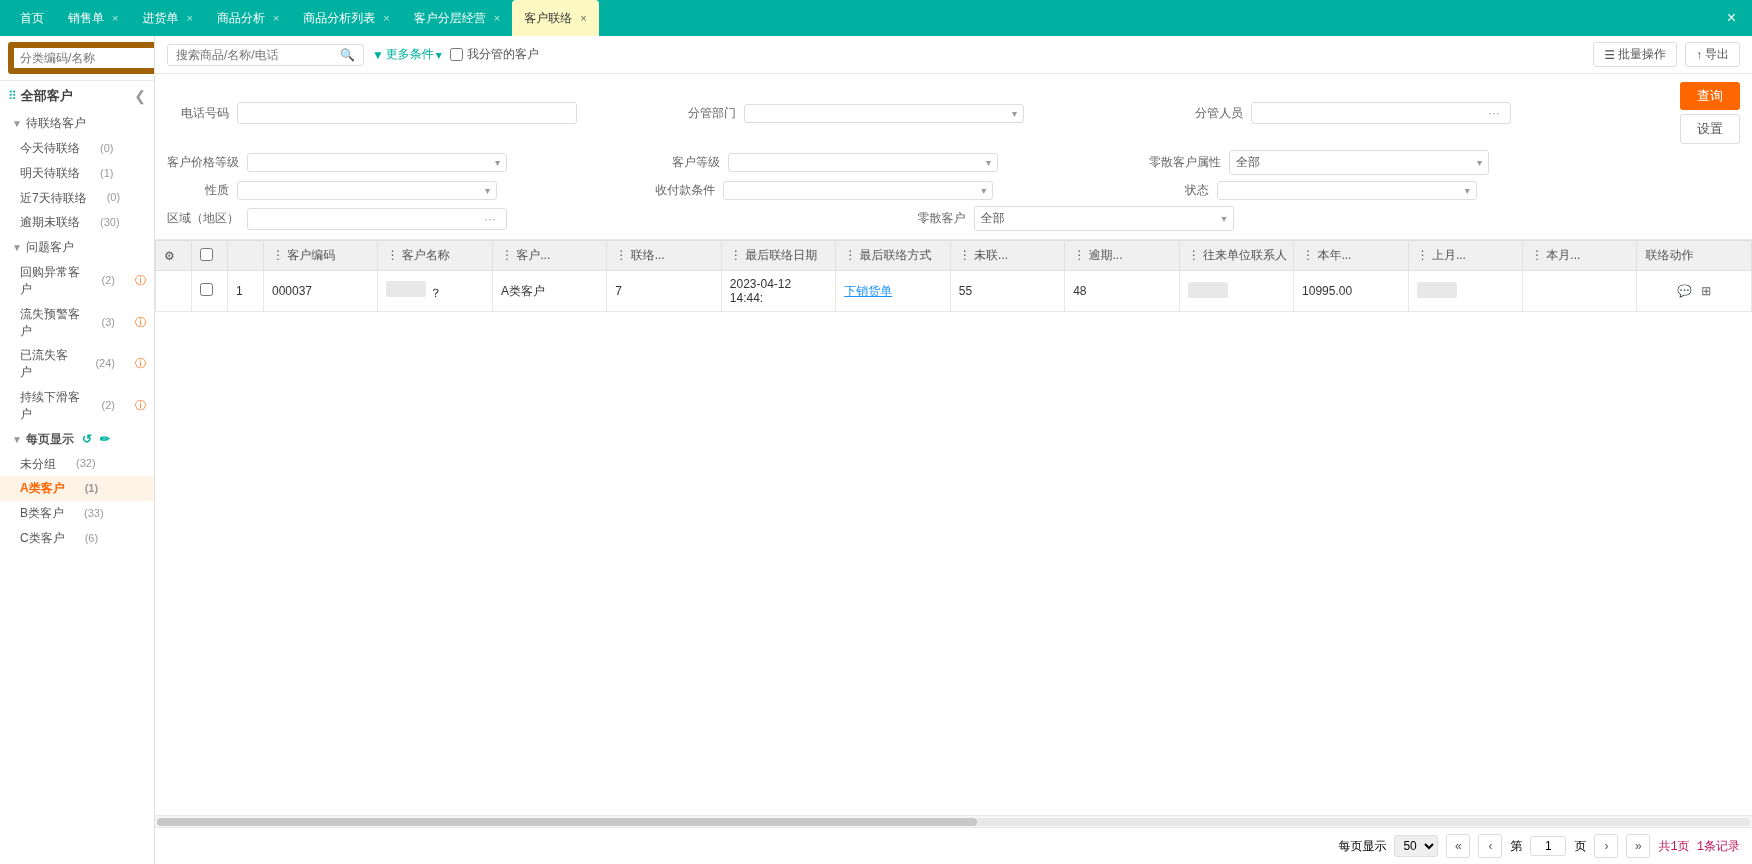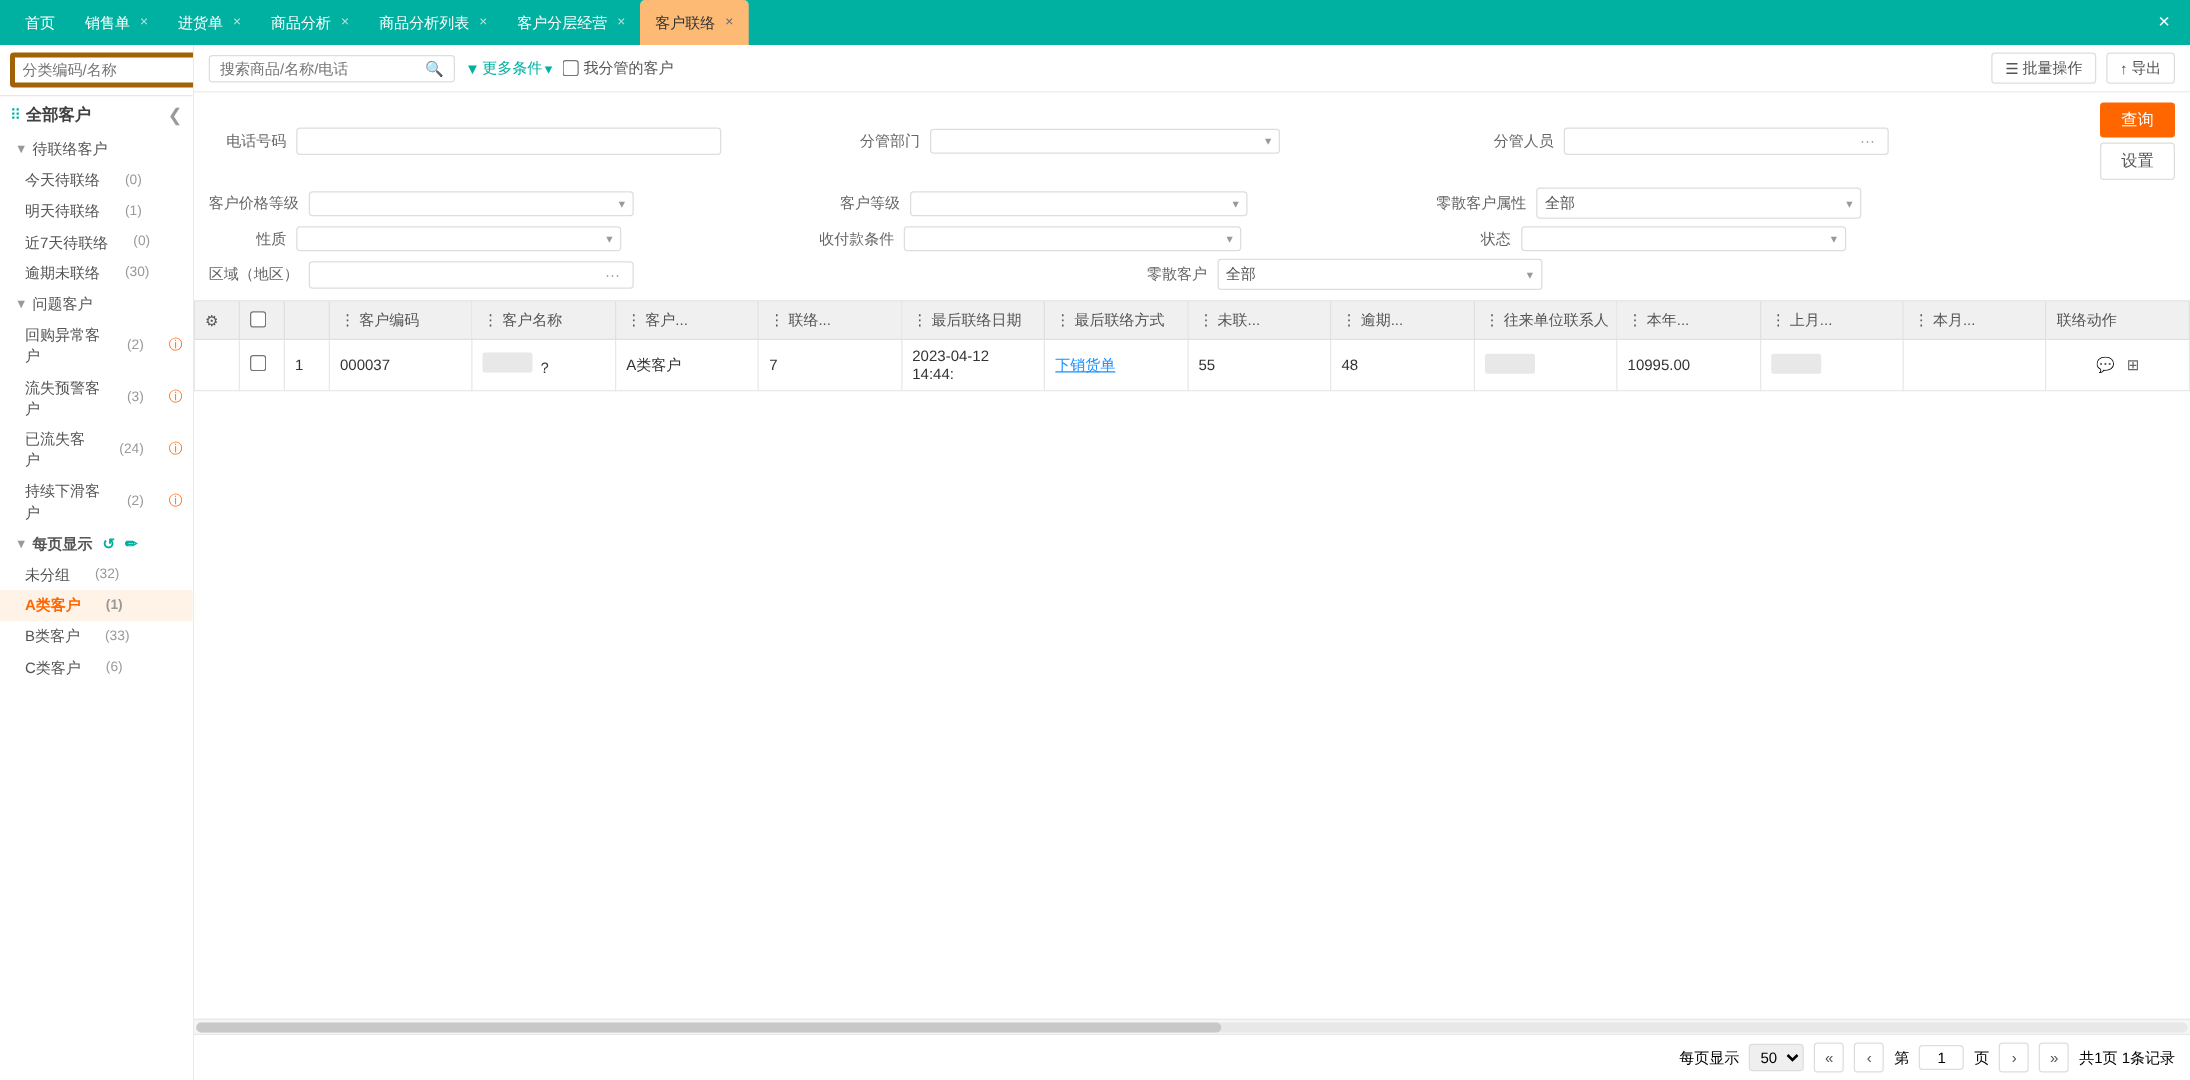--- a/index.html
+++ b/index.html
@@ -3,31 +3,31 @@
   <meta charset="utf-8">
   <style>
     * { box-sizing: border-box; margin: 0; padding: 0; font-family: 'Microsoft YaHei', Arial, sans-serif; font-size: 12px; }
     body { background: #f0f0f0; width: 1752px; height: 864px; overflow: hidden; }
     
     
     .top-nav { display: flex; align-items: center; background: #00b0a0; height: 36px; padding: 0 8px; gap: 0; }
     .nav-tab { display: flex; align-items: center; height: 36px; padding: 0 12px; color: #fff; cursor: pointer; font-size: 13px; white-space: nowrap; gap: 4px; }
     .nav-tab.home { background: transparent; }
     .nav-tab .close-x { font-size: 11px; color: rgba(255,255,255,0.7); margin-left: 4px; cursor: pointer; }
-    .nav-tab.active { background: #fdba74; color: #333; border-radius: 4px 4px 0 0; }
+    .nav-tab.active { background: #fef9c3; color: #333; border-radius: 4px 4px 0 0; }
     .nav-tab.active .close-x { color: #666; }
     .nav-close-all { margin-left: auto; color: #fff; font-size: 16px; cursor: pointer; padding: 0 8px; }
 
     
     .main-layout { display: flex; height: calc(864px - 36px); }
 
     
     .sidebar { width: 155px; background: #fff; border-right: 1px solid #e0e0e0; display: flex; flex-direction: column; overflow-y: auto; flex-shrink: 0; }
     .sidebar-search { display: flex; align-items: center; padding: 6px 8px; border-bottom: 1px solid #e8e8e8; gap: 4px; }
-    .sidebar-search input { flex: 1; border: 4px solid #a16207; border-radius: 3px; padding: 3px 6px; font-size: 12px; outline: none; }
+    .sidebar-search input { flex: 1; border: 6px solid #a16207; border-radius: 3px; padding: 3px 6px; font-size: 12px; outline: none; }
     
     .sidebar-section-header { display: flex; align-items: center; padding: 6px 8px; gap: 4px; cursor: pointer; }
     .sidebar-section-title { font-weight: bold; font-size: 13px; color: #404040; flex: 1; }
     .sidebar-section-header .grid-icon { color: #00b0a0; font-size: 12px; }
     .sidebar-collapse-btn { color: #999; cursor: pointer; font-size: 14px; margin-left: auto; }
 
     .sidebar-group { margin-left: 0; }
     .sidebar-group-header { display: flex; align-items: center; padding: 4px 8px 4px 12px; cursor: pointer; color: #555; gap: 2px; }
     .sidebar-group-header .arrow { font-size: 10px; color: #999; margin-right: 2px; }
     .sidebar-item { padding: 4px 8px 4px 20px; cursor: pointer; color: #555; display: flex; align-items: center; gap: 20px; line-height: 1.4; }
@@ -74,21 +74,21 @@
     .th-gear { width: 36px; }
     .th-check { width: 36px; }
     .th-no { width: 36px; }
 
     
     .pagination-bar { background: #fff; border-top: 1px solid #e8e8e8; padding: 6px 12px; display: flex; align-items: center; gap: 8px; justify-content: flex-end; }
     .pagination-bar select { border: 1px solid #ddd; padding: 2px 4px; border-radius: 3px; font-size: 12px; }
     .pagination-bar .page-btn { border: 1px solid #ddd; background: #fff; width: 24px; height: 24px; border-radius: 3px; cursor: pointer; display: flex; align-items: center; justify-content: center; color: #555; }
     .pagination-bar .page-btn:disabled { color: #ccc; cursor: not-allowed; }
     .pagination-bar input.page-input { border: 1px solid #ddd; width: 36px; text-align: center; padding: 2px 4px; border-radius: 3px; }
-    .pagination-bar .total-info { color: #000000; }
+    .pagination-bar .total-info { color: #be185d; font-family: Liberation Mono, monospace; }
 
     
     .scroll-bar-area { height: 12px; background: #f5f5f5; border-top: 1px solid #e8e8e8; display: flex; align-items: center; padding: 0 2px; }
     .scroll-track { flex: 1; height: 8px; background: #e8e8e8; border-radius: 4px; position: relative; }
     .scroll-thumb { width: 820px; height: 8px; background: #c8c8c8; border-radius: 4px; position: absolute; left: 0; }
 
     .btn-query { background: #ff6600; color: #fff; border: none; padding: 5px 16px; border-radius: 3px; cursor: pointer; font-size: 13px; }
     .btn-settings { background: #fff; color: #555; border: 1px solid #ddd; padding: 5px 16px; border-radius: 3px; cursor: pointer; font-size: 13px; }
     .filter-actions { display: flex; flex-direction: column; gap: 4px; padding-left: 12px; }
 

